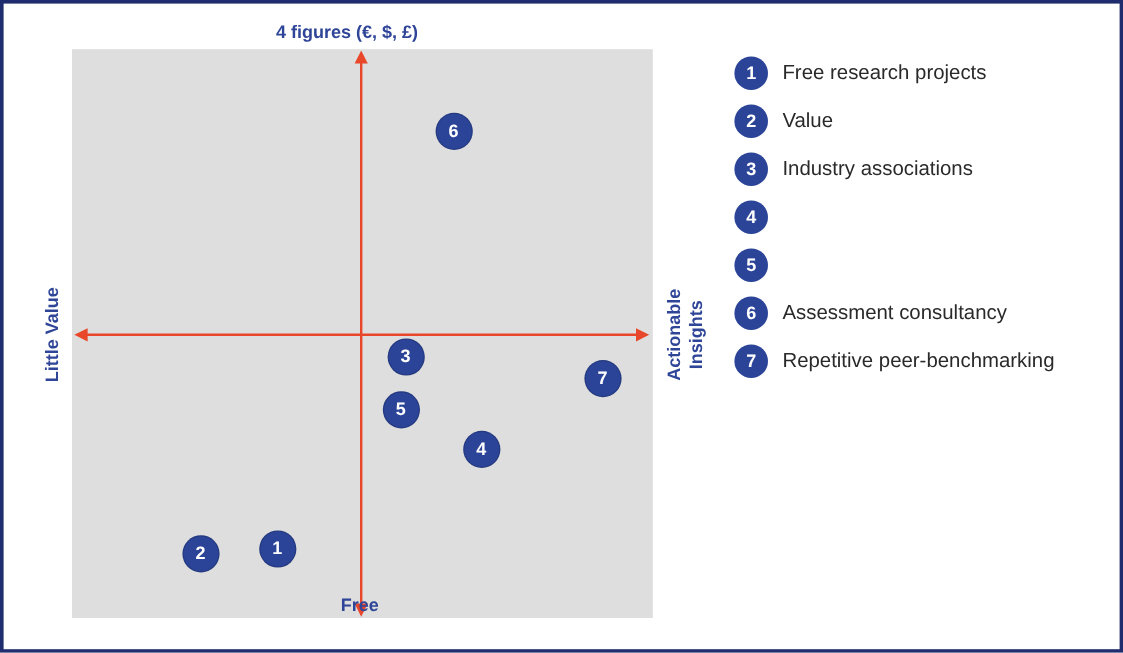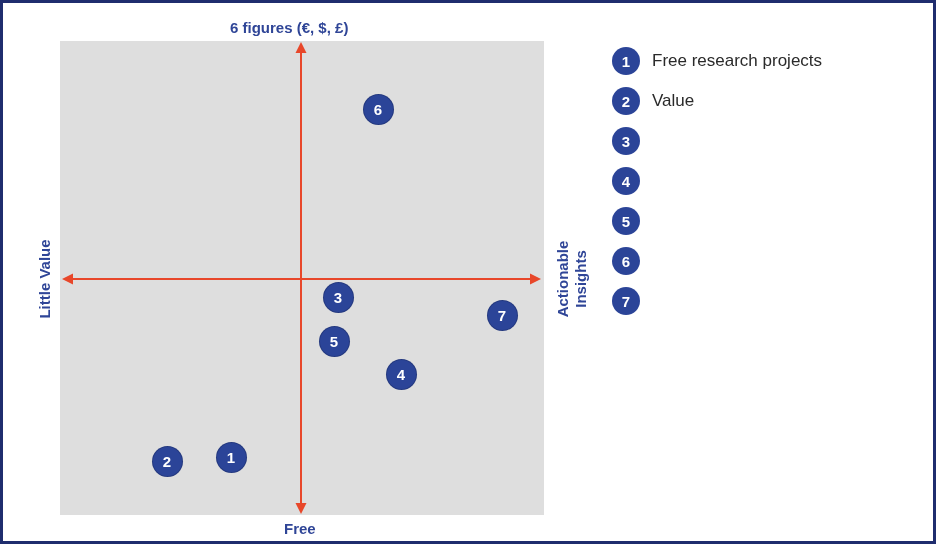--- a/index.html
+++ b/index.html
@@ -18,21 +18,21 @@
       position: absolute; left: 60px; top: 41px;
       width: 484px; height: 474px;
       background: #dedede;
     }
     svg.axes { position: absolute; left: 0; top: 0; width: 936px; height: 544px; }
     .axis-label {
       position: absolute; color: #2f4597; font-weight: bold;
       font-size: 15px; white-space: nowrap;
     }
     .label-top { left: 230px; top: 19px; }
-    .label-bottom { left: 284px; top: 520px; }
+    .label-bottom { left: 284px; top: 496px; }
     .label-left {
       left: 44px; top: 279px;
       transform: translate(-50%, -50%) rotate(-90deg);
     }
     .label-right {
       left: 572px; top: 279px;
       transform: translate(-50%, -50%) rotate(-90deg);
       text-align: center; line-height: 18px; white-space: pre;
     }
     .pt {
@@ -71,21 +71,21 @@
     <line x1="72" y1="279" x2="531" y2="279"></line>
   </g>
   <g fill="#e8472a" stroke="none">
     <polygon points="301,42 295.5,53 306.5,53"></polygon>
     <polygon points="301,514 295.5,503 306.5,503"></polygon>
     <polygon points="62,279 73,273.5 73,284.5"></polygon>
     <polygon points="541,279 530,273.5 530,284.5"></polygon>
   </g>
 </svg>
 
-<div class="axis-label label-top">6 figures (€, $, £)</div>
+<div class="axis-label label-top">4 figures (€, $, £)</div>
 <div class="axis-label label-bottom">Free</div>
 <div class="axis-label label-left">Little Value</div>
 <div class="axis-label label-right">Actionable
 Insights</div>
 
 <div class="pt" style="left:231px; top:457px;">1</div>
 <div class="pt" style="left:167px; top:461px;">2</div>
 <div class="pt" style="left:338px; top:297px;">3</div>
 <div class="pt" style="left:401px; top:374px;">4</div>
 <div class="pt" style="left:334px; top:341px;">5</div>
@@ -96,26 +96,29 @@
   <div class="legend-item">
     <span class="num">1</span>
     <span class="txt">Free research projects</span>
   </div>
   <div class="legend-item">
     <span class="num">2</span>
     <span class="txt">Value</span>
   </div>
   <div class="legend-item">
     <span class="num">3</span>
+    <span class="txt">Industry associations</span>
   </div>
   <div class="legend-item">
     <span class="num">4</span>
   </div>
   <div class="legend-item">
     <span class="num">5</span>
   </div>
   <div class="legend-item">
     <span class="num">6</span>
+    <span class="txt">Assessment consultancy</span>
   </div>
   <div class="legend-item">
     <span class="num">7</span>
+    <span class="txt">Repetitive peer-benchmarking</span>
   </div>
 </div>
 
 </body></html>

